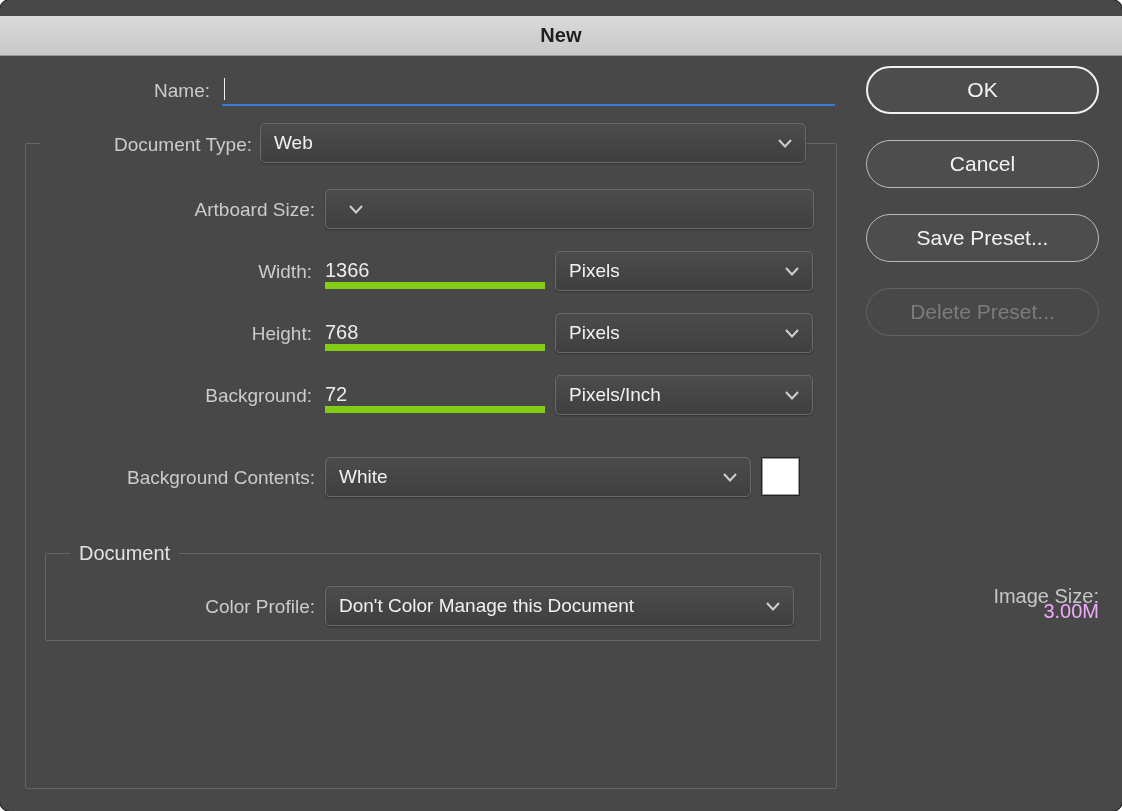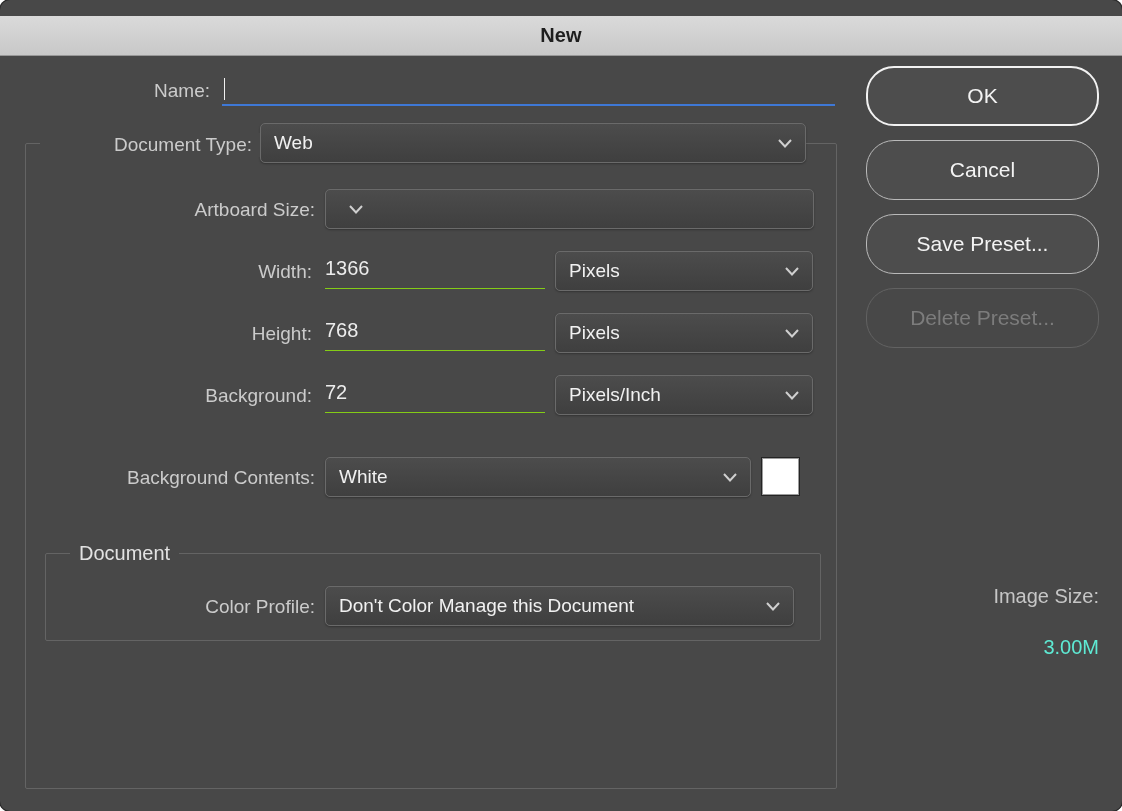--- a/index.html
+++ b/index.html
@@ -6,24 +6,24 @@
   html,body{margin:0;padding:0;background:#ffffff;font-family:"Liberation Sans",sans-serif;}
   .window{position:relative;width:1122px;height:811px;background:#484848;border-radius:10px;overflow:hidden;box-shadow:0 0 0 1px #262626;}
   .titlebar{position:absolute;left:0;top:16px;width:100%;height:40px;background:linear-gradient(#dadada,#c8c8c8);border-bottom:1px solid #989898;display:flex;align-items:center;justify-content:center;}
   .title{font-size:20px;font-weight:600;color:#1e1e1e;letter-spacing:.2px;}
   .label{position:absolute;font-size:19px;line-height:24px;color:#cbcbcb;text-align:right;z-index:3;}
   .groupbox{position:absolute;border:1px solid #646464;border-radius:2px;z-index:1;}
   .legend{position:absolute;z-index:3;font-size:20px;line-height:24px;color:#e2e2e2;background:#484848;padding:0 9px;}
   .dropdown{position:absolute;z-index:2;height:40px;display:flex;align-items:center;background:linear-gradient(#4c4c4c,#3f3f3f);border:1px solid #6a6a6a;border-radius:5px;padding:0 13px;color:#f1f1f1;font-size:19px;box-shadow:0 1px 2px rgba(0,0,0,.3);cursor:default;}
   .dropdown .value{flex:1;white-space:nowrap;overflow:hidden;}
   .chev{margin-left:10px;flex:none;display:block;}
-  .uinput{position:absolute;z-index:2;display:flex;align-items:flex-end;padding-bottom:8px;font-size:20px;color:#ececec;border-bottom:1px solid #84cc16;}
+  .uinput{position:absolute;z-index:2;display:flex;align-items:flex-end;font-size:20px;color:#ececec;border-bottom:7px solid #84cc16;}
   .uinput.focus{border-bottom:2px solid #3e78d6;padding-bottom:4px;}
   .caret{width:1px;height:22px;background:#f0f0f0;margin-left:2px;}
-  .btn{position:absolute;left:866px;width:233px;height:60px;border-radius:28px;display:flex;align-items:center;justify-content:center;font-size:21px;color:#f3f3f3;border:1px solid #b9b9b9;background:rgba(255,255,255,.03);cursor:default;}
+  .btn{position:absolute;left:866px;width:233px;height:48px;border-radius:28px;display:flex;align-items:center;justify-content:center;font-size:21px;color:#f3f3f3;border:1px solid #b9b9b9;background:rgba(255,255,255,.03);cursor:default;}
   .btn.primary{border:2px solid #f2f2f2;}
   .btn.disabled{border-color:#626262;color:#7c7c7c;background:transparent;}
   .swatch{position:absolute;z-index:2;border:1px solid #9c9c9c;box-shadow:0 0 0 1px #242424;}
   .info{position:absolute;left:866px;width:233px;text-align:right;font-size:20px;color:#c6c6c6;}
 </style>
 </head>
 <body>
 
 <div class="window">
 
@@ -105,15 +105,15 @@
         <polyline points="1,1 7,7.5 13,1" fill="none" stroke="#cfcfcf" stroke-width="2"></polyline>
       </svg>
   </div>
 
   <div class="btn primary" style="top:66px;">OK</div>
   <div class="btn" style="top:140px;">Cancel</div>
   <div class="btn" style="top:214px;">Save Preset...</div>
   <div class="btn disabled" style="top:288px;" aria-disabled="true">Delete Preset...</div>
 
   <div class="info" style="top:585px;">Image Size:</div>
-  <div class="info" style="top:636px;color:#5eead4;">3.00M</div>
+  <div class="info" style="top:600px;color:#f0abfc;">3.00M</div>
 
 </div>
 
 </body></html>

